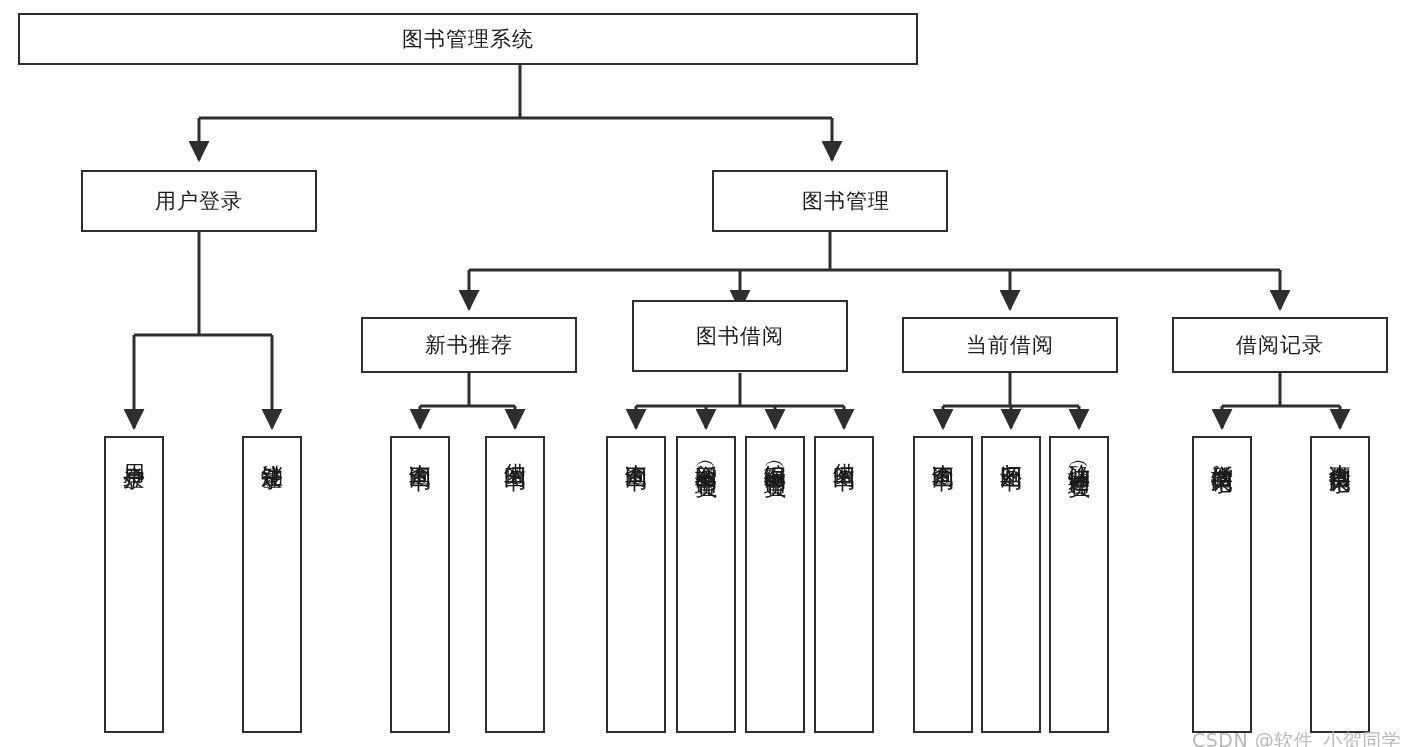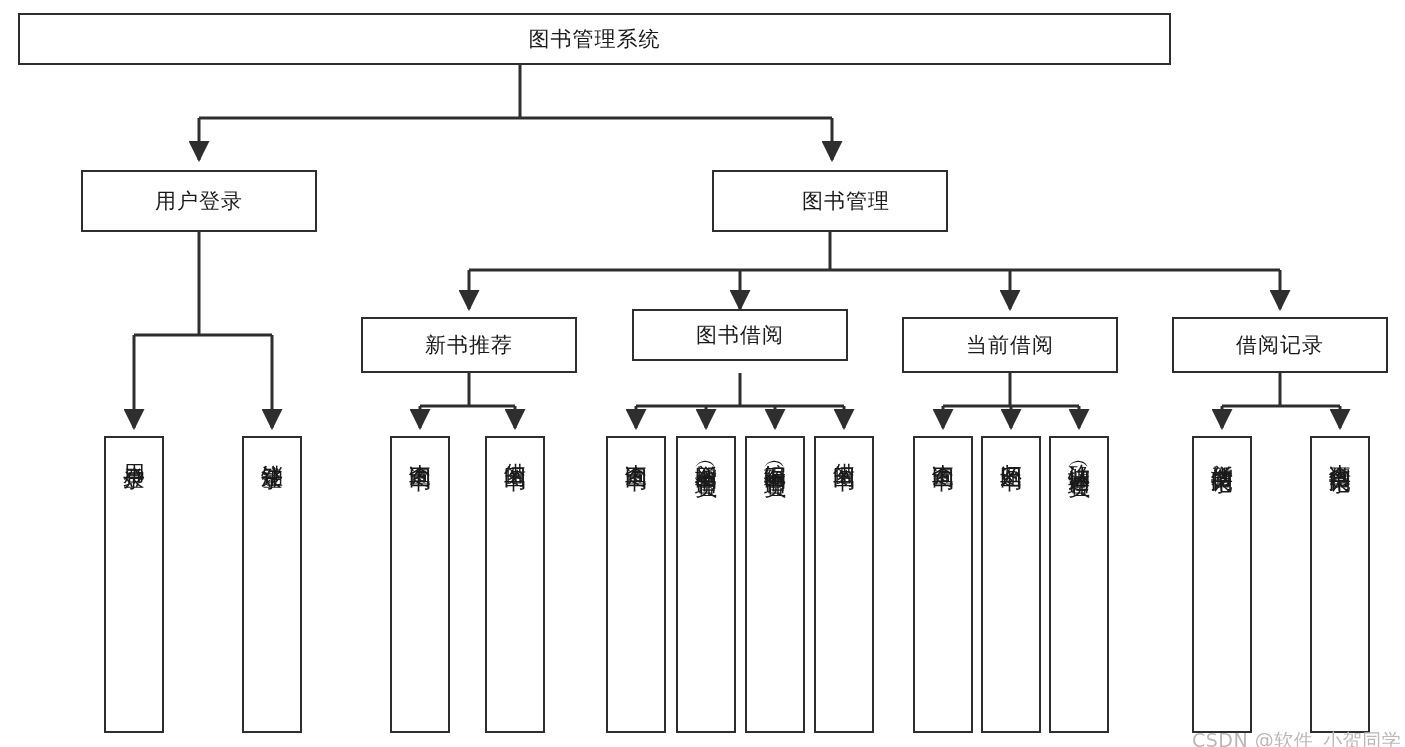--- a/index.html
+++ b/index.html
@@ -112,35 +112,35 @@
       <path d="M 1011 406 L 1011 428" marker-end="url(#arrow)"></path>
       <path d="M 1079 406 L 1079 428" marker-end="url(#arrow)"></path>
 
       <path d="M 1280 373 L 1280 406"></path>
       <path d="M 1222 406 L 1340 406"></path>
       <path d="M 1222 406 L 1222 428" marker-end="url(#arrow)"></path>
       <path d="M 1340 406 L 1340 428" marker-end="url(#arrow)"></path>
     </g>
   </svg>
 
-  <div class="node h-node" style="left:18px; top:13px; width:1153px; height:52px;">
+  <div class="node h-node" style="left:18px; top:13px; width:900px; height:52px;">
     <span>图书管理系统</span>
   </div>
 
   <div class="node h-node" style="left:81px; top:170px; width:236px; height:62px;">
     <span>用户登录</span>
   </div>
   <div class="node h-node" style="left:712px; top:170px; width:236px; height:62px;padding-left:32px;">
     <span>图书管理</span>
   </div>
 
   <div class="node h-node" style="left:361px; top:317px; width:216px; height:56px;align-items:center;">
     <span>新书推荐</span>
   </div>
-  <div class="node h-node" style="left:632px; top:309px; width:216px; height:52px;">
+  <div class="node h-node" style="left:632px; top:300px; width:216px; height:72px;">
     <span>图书借阅</span>
   </div>
   <div class="node h-node" style="left:1172px; top:317px; width:216px; height:56px;">
     <span>借阅记录</span>
   </div>
   <div class="node h-node" style="left:902px; top:317px; width:216px; height:56px;">
     <span>当前借阅</span>
   </div>
 
   <div class="node v-node" style="left:104px; top:436px; width:60px; height:297px;">

